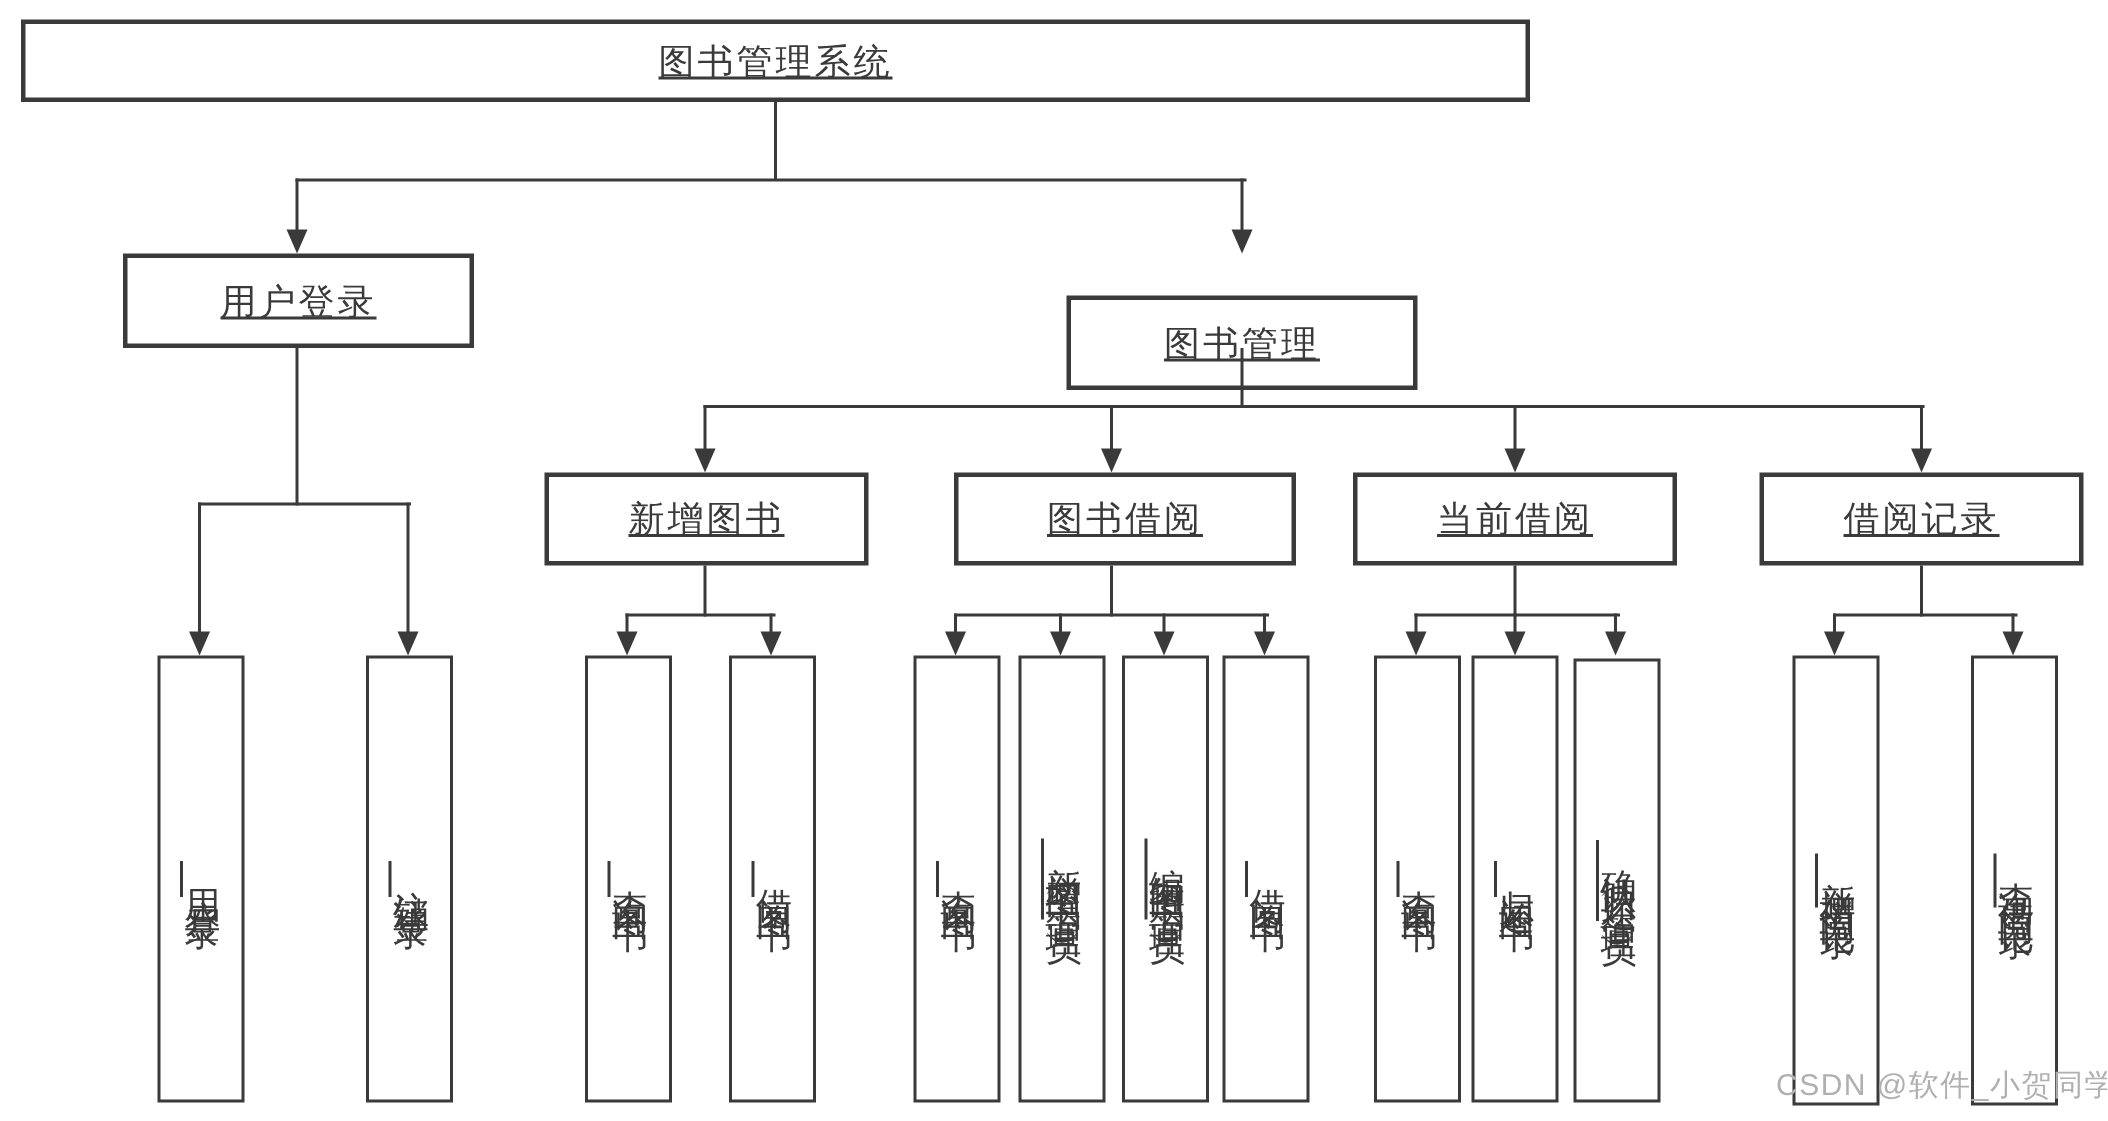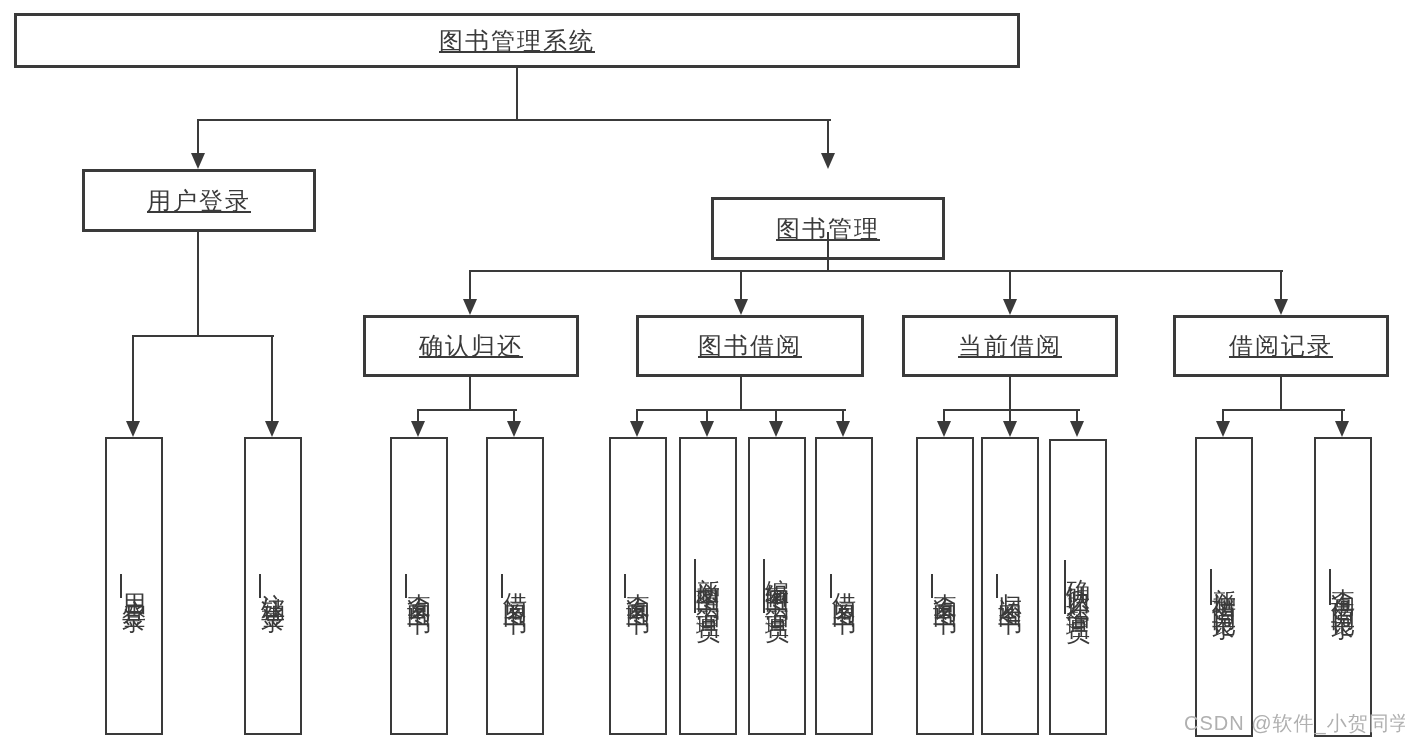--- a/index.html
+++ b/index.html
@@ -59,21 +59,21 @@
   <div class="hl" style="left:469px;top:270px;width:814px;"></div>
   <div class="vl" style="left:469px;top:270px;height:31px;"></div>
   <div class="ah" style="left:463px;top:299px;"></div>
   <div class="vl" style="left:740px;top:270px;height:31px;"></div>
   <div class="ah" style="left:734px;top:299px;"></div>
   <div class="vl" style="left:1009px;top:270px;height:31px;"></div>
   <div class="ah" style="left:1003px;top:299px;"></div>
   <div class="vl" style="left:1280px;top:270px;height:31px;"></div>
   <div class="ah" style="left:1274px;top:299px;"></div>
 
-  <div class="bx" style="left:363px;top:315px;width:216px;height:62px;">确认归还</div>
+  <div class="bx" style="left:363px;top:315px;width:216px;height:62px;">新增图书</div>
   <div class="bx" style="left:636px;top:315px;width:228px;height:62px;">图书借阅</div>
   <div class="bx" style="left:1173px;top:315px;width:216px;height:62px;">借阅记录</div>
   <div class="bx" style="left:902px;top:315px;width:216px;height:62px;">当前借阅</div>
 
   <div class="vl" style="left:469px;top:377px;height:34px;"></div>
   <div class="hl" style="left:417px;top:409px;width:100px;"></div>
   <div class="vl" style="left:417px;top:409px;height:14px;"></div>
   <div class="ah" style="left:411px;top:421px;"></div>
   <div class="vl" style="left:513px;top:409px;height:14px;"></div>
   <div class="ah" style="left:507px;top:421px;"></div>

